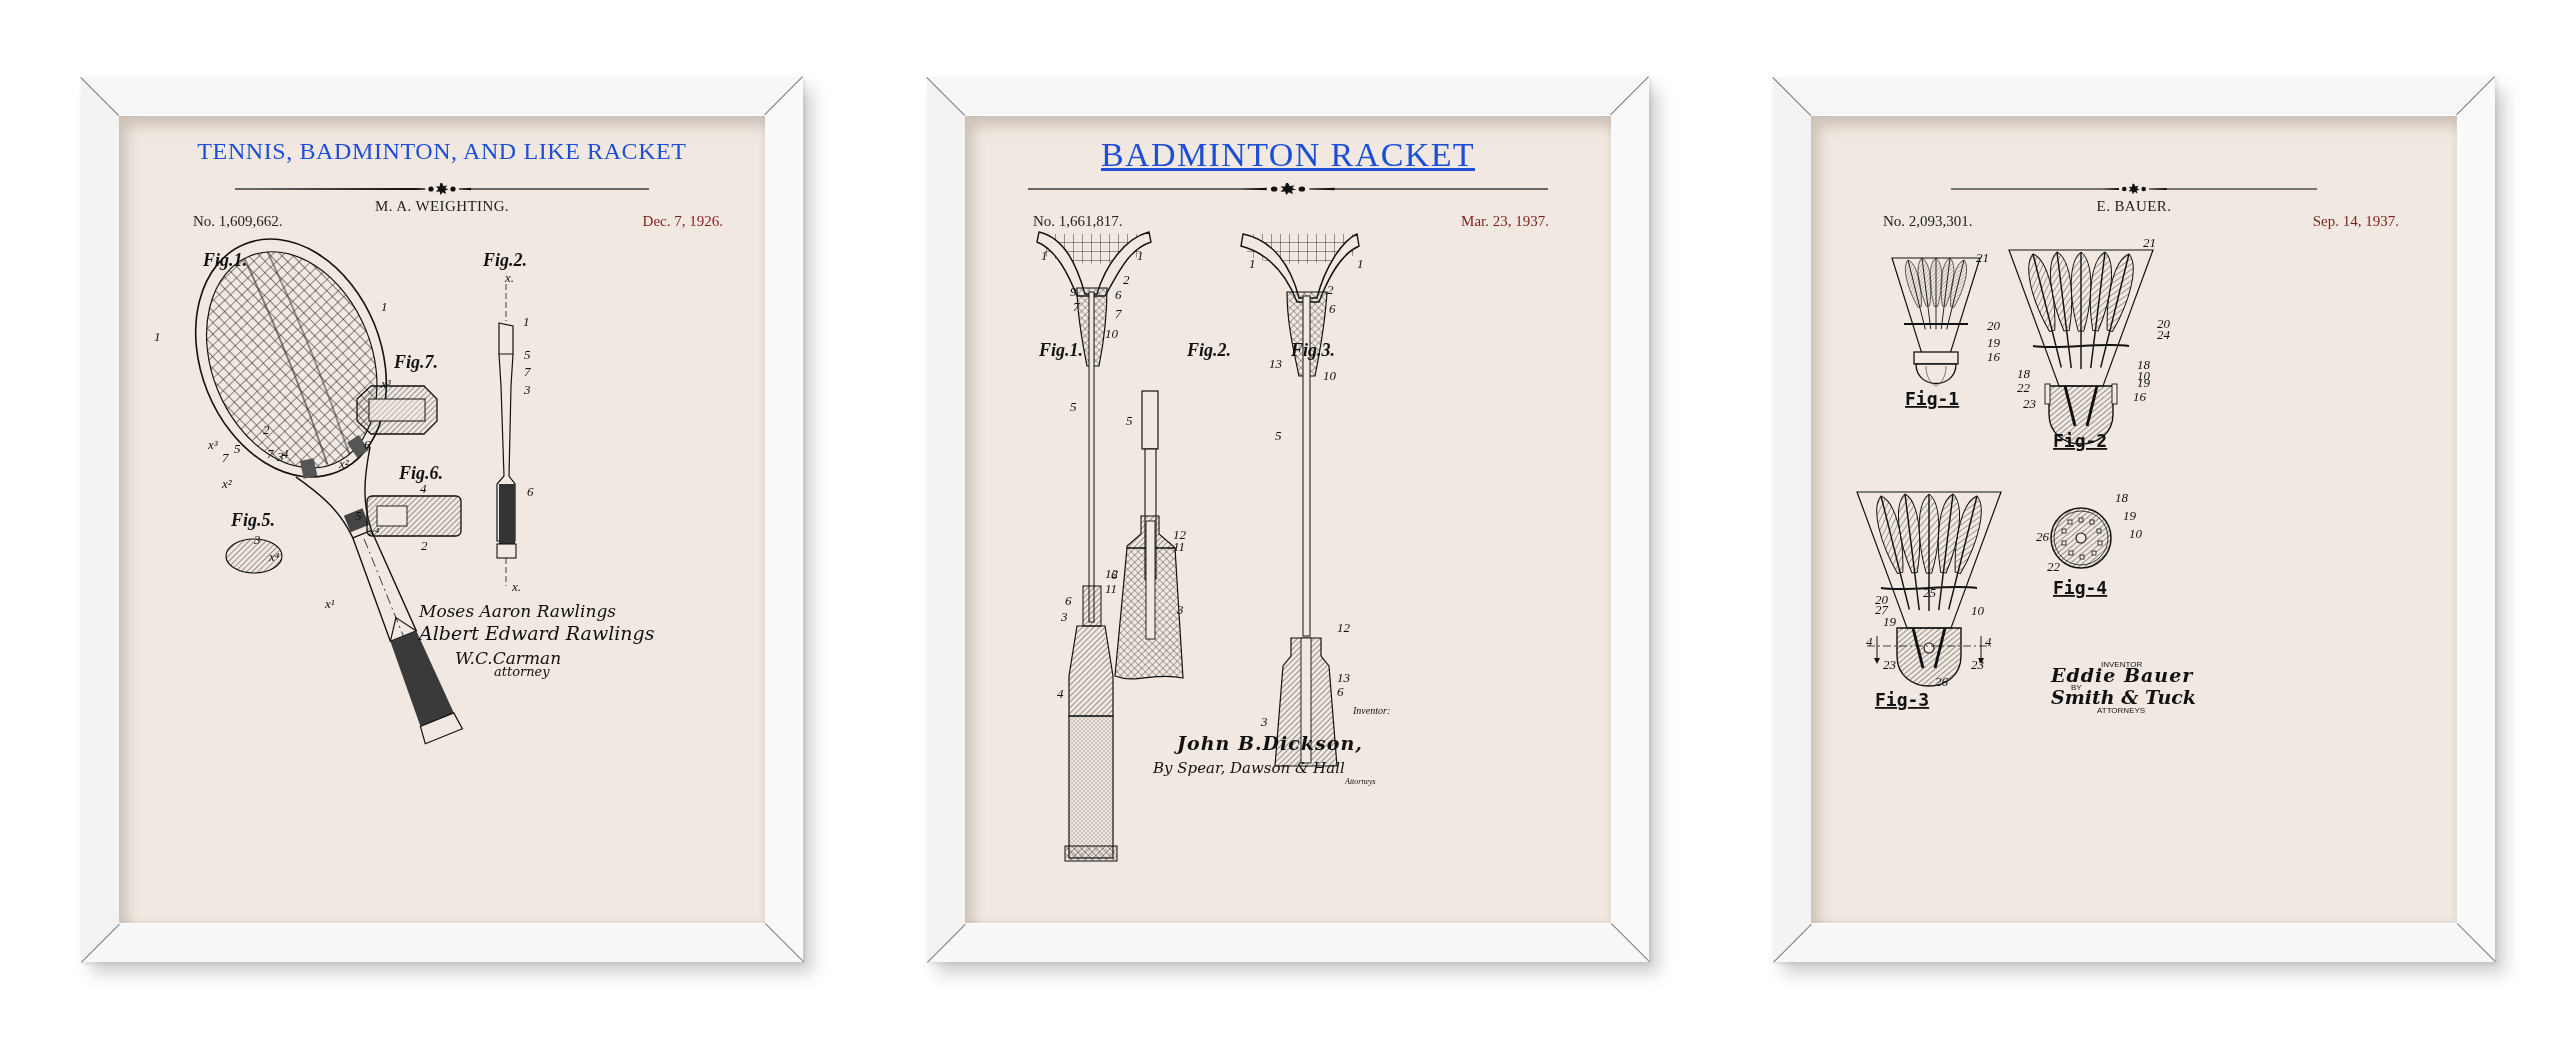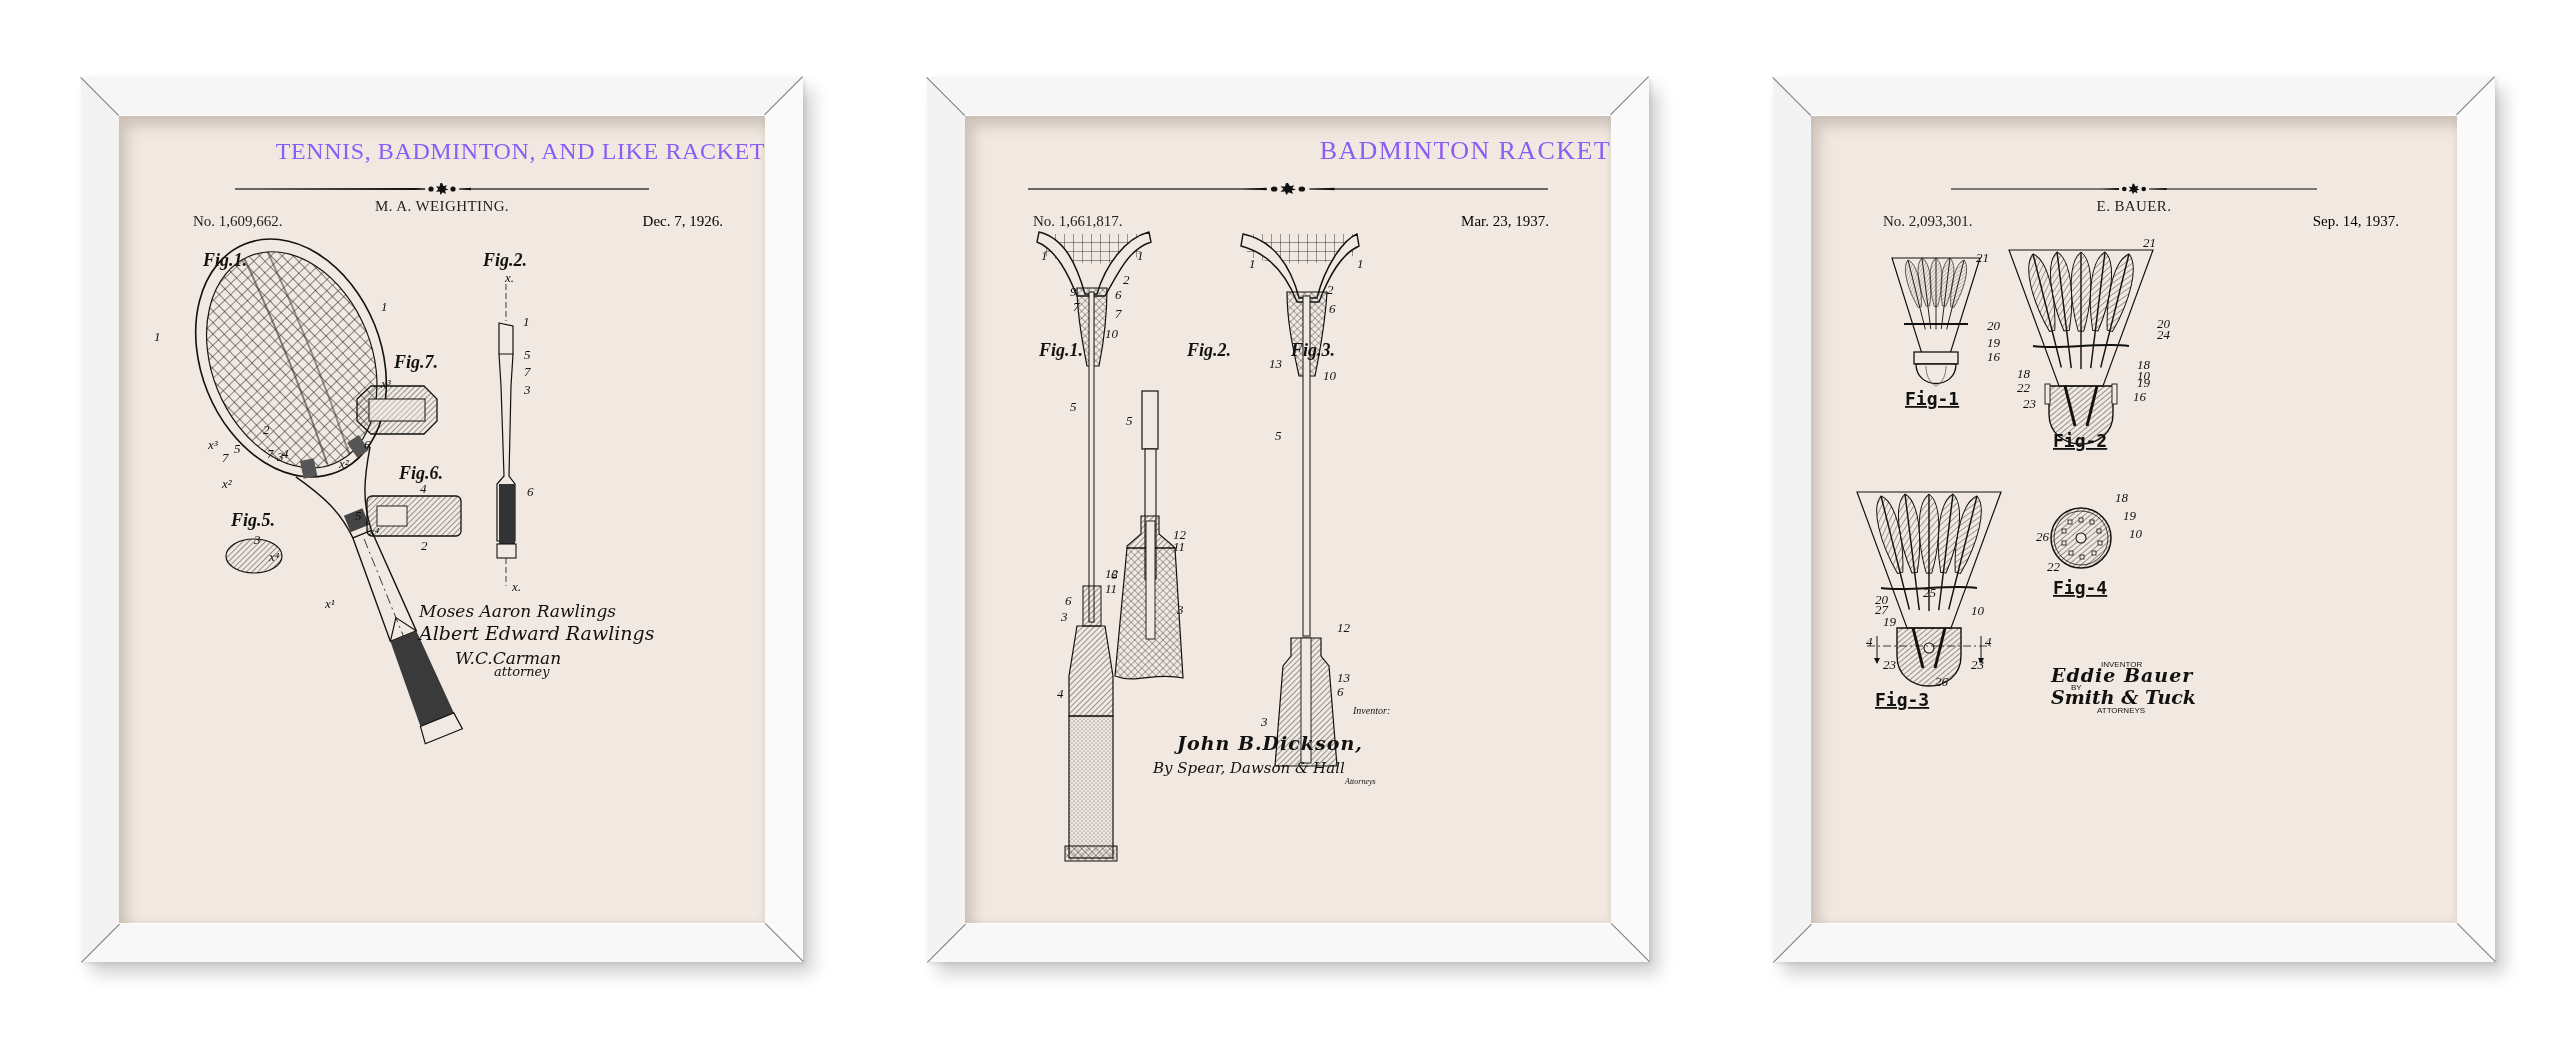--- a/index.html
+++ b/index.html
@@ -29,34 +29,34 @@
 
   .mat {
     position: absolute;
     left: 38px; top: 39px; right: 38px; bottom: 39px;
     background: #f1e9e1;
     box-shadow: inset 8px 10px 14px rgba(110,95,80,0.28), inset -2px -2px 6px rgba(110,95,80,0.08);
     overflow: hidden;
   }
   .poster-title {
     position: absolute; left: 0; right: 0; top: 22px;
-    text-align: right; font-size: 24px; letter-spacing: 0.6px; color: #8b5cf6;
-  }
-  .poster-title.big { font-size: 26px; letter-spacing: 1.4px; top: 20px; }
+    text-align: center; font-size: 24px; letter-spacing: 0.6px; color: #1d4ed8;
+  }
+  .poster-title.big { font-size: 34px; letter-spacing: 1.4px; top: 20px; text-decoration: underline; }
   .ornament {
     position: absolute; top: 67px; left: 50%; transform: translateX(-50%);
     width: 414px; height: 12px;
   }
   .ornament.wide { width: 520px; }
   .inventor {
     position: absolute; left: 0; right: 0; top: 82px;
     text-align: center; font-size: 15px; letter-spacing: 0.4px; color: #222;
   }
   .patent-no { position: absolute; top: 97px; left: 100px; font-size: 15px; color: #222; text-align: right; }
-  .patent-date { position: absolute; top: 97px; right: 60px; font-size: 15px; color: #000000; }
+  .patent-date { position: absolute; top: 97px; right: 60px; font-size: 15px; color: #7f1d1d; }
 
   .drawing { position: absolute; left: 0; top: 0; width: 646px; height: 807px; }
   .drawing text { font-family: "Liberation Serif", "DejaVu Serif", serif; font-style: italic; fill: #111; }
   .drawing .lbl { font-size: 13px; }
   .drawing .fig { font-size: 18px; font-weight: bold; }
   .drawing .sig { font-family: "DejaVu Serif", serif; font-style: italic; font-size: 17px; }
   .drawing .small { font-family: "Liberation Sans", sans-serif; font-style: normal; font-size: 8px; }
 </style>
 </head>
 <body>

